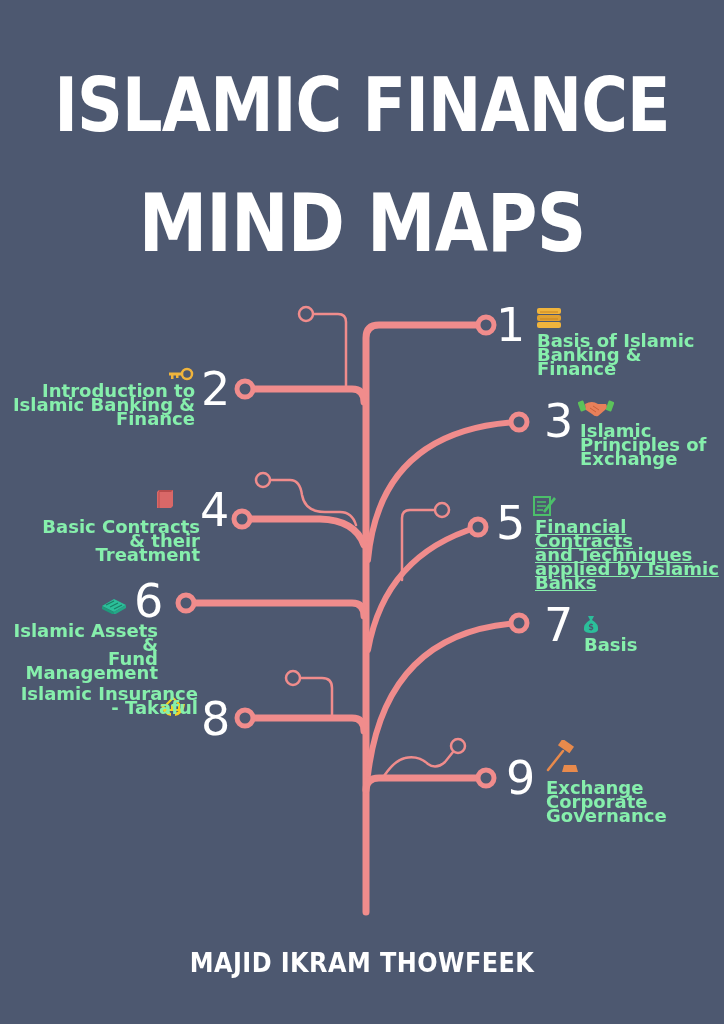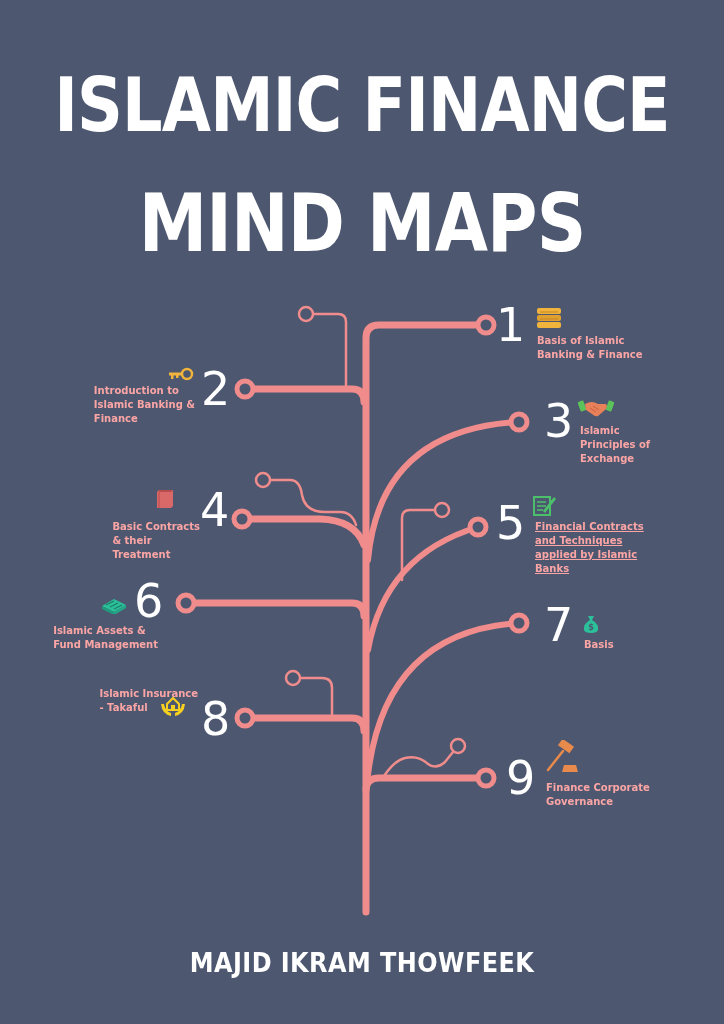--- a/index.html
+++ b/index.html
@@ -24,24 +24,24 @@
       font-size:26px; letter-spacing:0.5px;
       transform:scaleX(0.92);
     }
     svg.tree { position:absolute; left:0; top:0; }
     .num {
       position:absolute; font-family:"DejaVu Sans", sans-serif;
       font-weight:normal; font-size:46px; line-height:46px; color:#ffffff;
     }
     .label {
       position:absolute; font-family:"DejaVu Sans", sans-serif;
-      font-weight:bold; font-size:10px; line-height:14px; color:#fca5a5;
+      font-weight:bold; font-size:18px; line-height:14px; color:#86efac;
       white-space:pre-line;
     }
-    .label.right-align { text-align:left; }
+    .label.right-align { text-align:right; }
     .icon { position:absolute; }
   </style>
 </head>
 <body>
 
 <div class="title l1">ISLAMIC FINANCE</div>
 <div class="title l2">MIND MAPS</div>
 
 <svg class="tree" width="724" height="1024" viewBox="0 0 724 1024">
   <g fill="none" stroke="#f08c8c" stroke-linecap="round">
@@ -179,16 +179,16 @@
 <div class="num" style="left:201px;top:696px;">8</div>
 <div class="label right-align" style="right:526px;top:687px;">Islamic Insurance
 - Takaful</div>
 
 <div class="num" style="left:506px;top:755px;">9</div>
 <svg class="icon" style="left:546px;top:740px;" width="36" height="34" viewBox="0 0 36 34">
   <rect x="13" y="2" width="14" height="8" fill="#e88a4c" transform="rotate(35 20 6)"></rect>
   <line x1="17" y1="11" x2="2" y2="30" stroke="#e88a4c" stroke-width="2.5" stroke-linecap="round"></line>
   <path d="M18 25 L30 25 L32 32 L16 32 Z" fill="#e88a4c"></path>
 </svg>
-<div class="label" style="left:546px;top:781px;">Finance Corporate
+<div class="label" style="left:546px;top:781px;">Exchange Corporate
 Governance</div>
 
 <div class="author">MAJID IKRAM THOWFEEK</div>
 
 </body></html>

